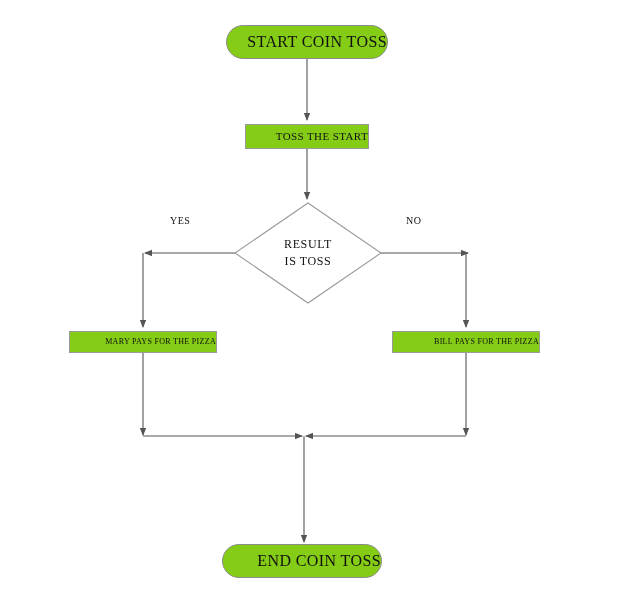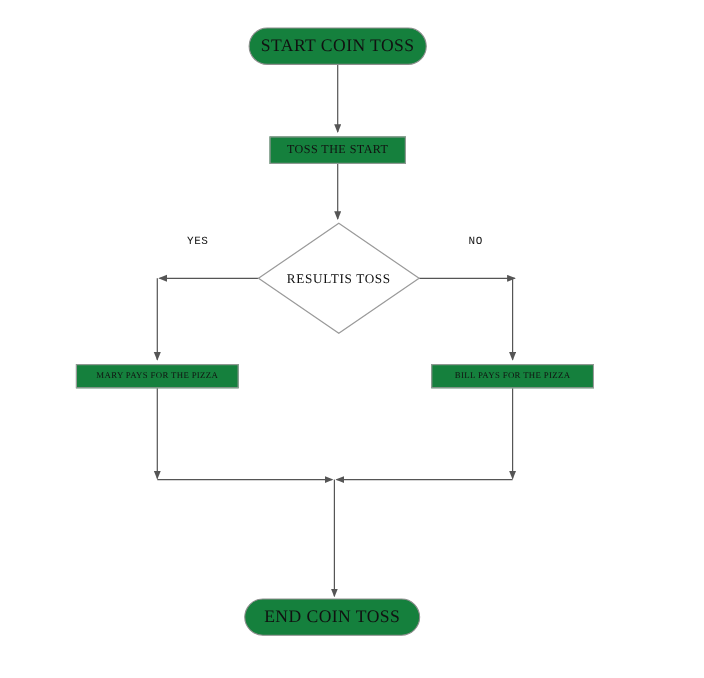--- a/index.html
+++ b/index.html
@@ -12,25 +12,25 @@
     width: 640px;
     height: 616px;
     background: #ffffff;
     font-family: "Liberation Serif", serif;
     color: #000000;
     overflow: hidden;
   }
   .node {
     position: absolute;
     box-sizing: border-box;
-    background: #15803d;
+    background: #84cc16;
     border: 1px solid #9a9a9a;
     display: flex;
     align-items: center;
-    justify-content: center;
+    justify-content: flex-end;
     text-align: center;
     line-height: 1.15;
     color: #111111;
   }
   .node.terminator {
     border-radius: 26px;
     border: 1px solid #8d8d8d;
   }
   .label-start {
     left: 226px;
@@ -79,37 +79,36 @@
     width: 146px;
     height: 100px;
   }
   .decision-text {
     position: absolute;
     left: 0;
     top: 0;
     width: 146px;
     height: 100px;
     display: flex;
-    flex-direction: row;
+    flex-direction: column;
     align-items: center;
     justify-content: center;
     font-size: 12px;
     line-height: 1.4;
     letter-spacing: 0.6px;
     color: #111111;
   }
   .edge-label {
     position: absolute;
     font-size: 10px;
     letter-spacing: 0.5px;
     color: #111111;
-    font-family: Liberation Mono, monospace;
   }
   .lbl-yes { left: 170px; top: 215px; }
-  .lbl-no  { left: 426px; top: 215px; }
+  .lbl-no  { left: 406px; top: 215px; }
   svg.lines {
     position: absolute;
     left: 0;
     top: 0;
     width: 640px;
     height: 616px;
   }
 </style>
 </head>
 <body>

